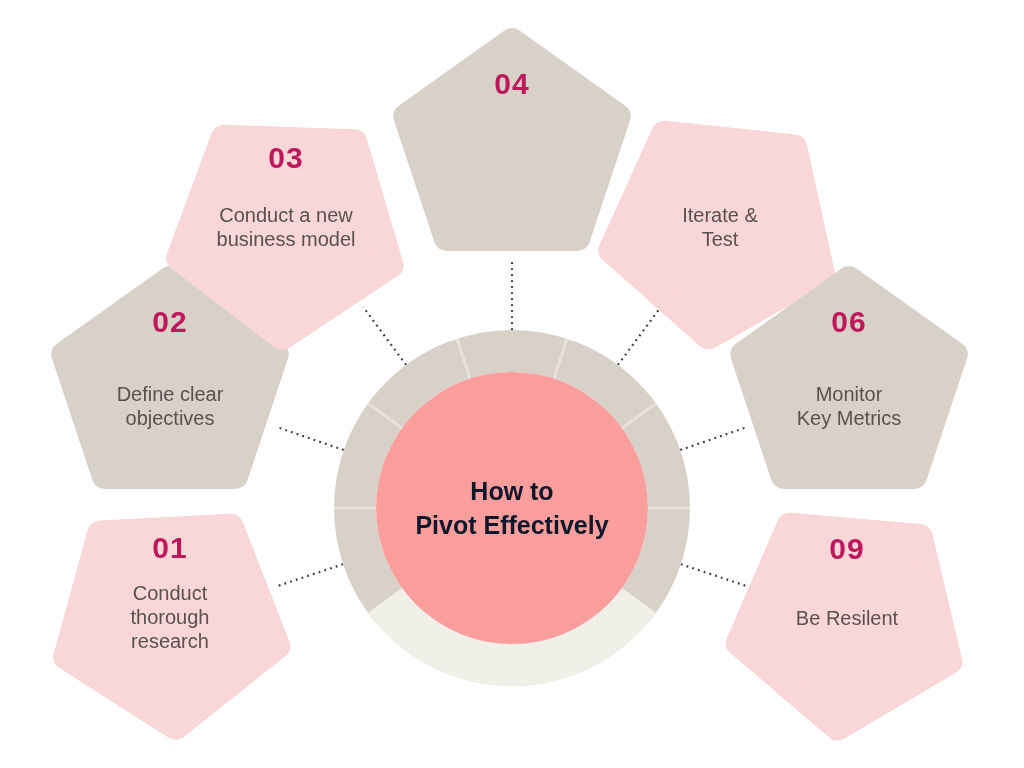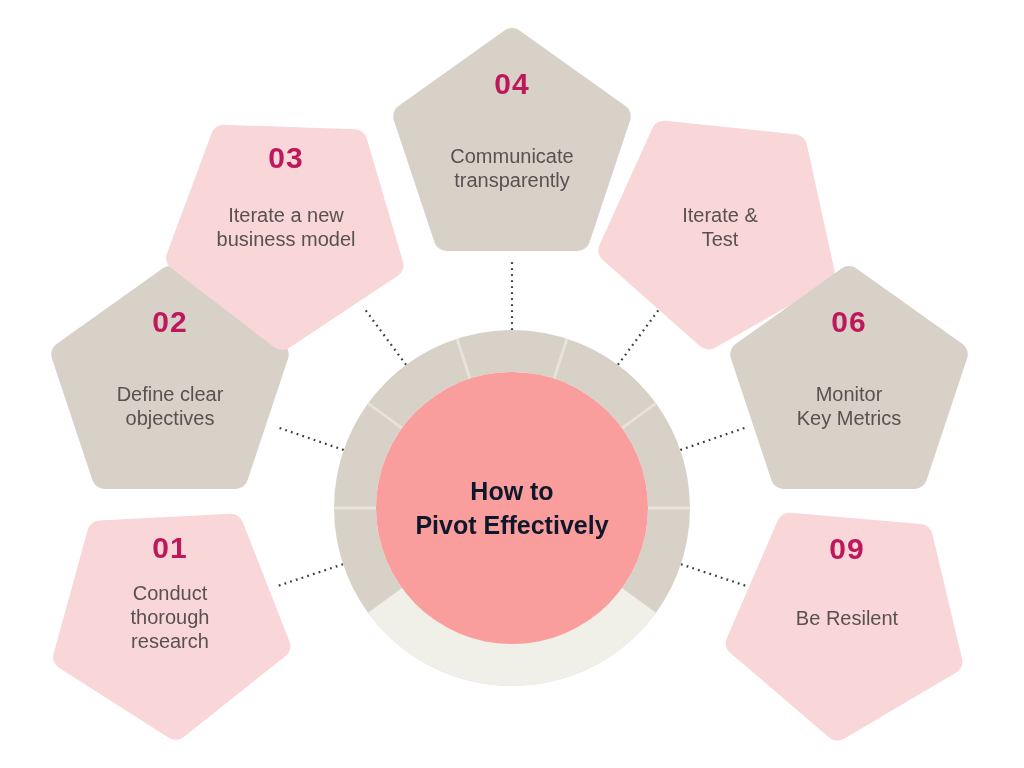--- a/index.html
+++ b/index.html
@@ -94,34 +94,30 @@
     <span>objectives</span>
   </div>
 </div>
 
 <div class="pent pink down" style="left:170px;top:114px;">
   <svg class="shape" viewBox="0 0 100 100" preserveAspectRatio="none" style="transform:rotate(2deg);">
     <path d="M 50 98 L 4.3 64.8 L 21.8 11.2 L 78.2 11.2 L 95.7 64.8 Z"></path>
   </svg>
   <div class="num">03</div>
   <div class="plabel">
-    <span>Iterate a new</span>
+    <span>Conduct a new</span>
     <span>business model</span>
   </div>
 </div>
 
 <div class="pent beige up" style="left:396px;top:36px;">
   <svg class="shape" viewBox="0 0 100 100" preserveAspectRatio="none">
     <path d="M 50 2 L 95.7 35.2 L 78.2 88.8 L 21.8 88.8 L 4.3 35.2 Z"></path>
   </svg>
   <div class="num">04</div>
-  <div class="plabel">
-    <span>Communicate</span>
-    <span>transparently</span>
-  </div>
 </div>
 
 <div class="pent pink down" style="left:604px;top:114px;">
   <svg class="shape" viewBox="0 0 100 100" preserveAspectRatio="none" style="transform:rotate(6deg);">
     <path d="M 50 98 L 4.3 64.8 L 21.8 11.2 L 78.2 11.2 L 95.7 64.8 Z"></path>
   </svg>
   <div class="plabel">
     <span>Iterate &amp;</span>
     <span>Test</span>
   </div>

